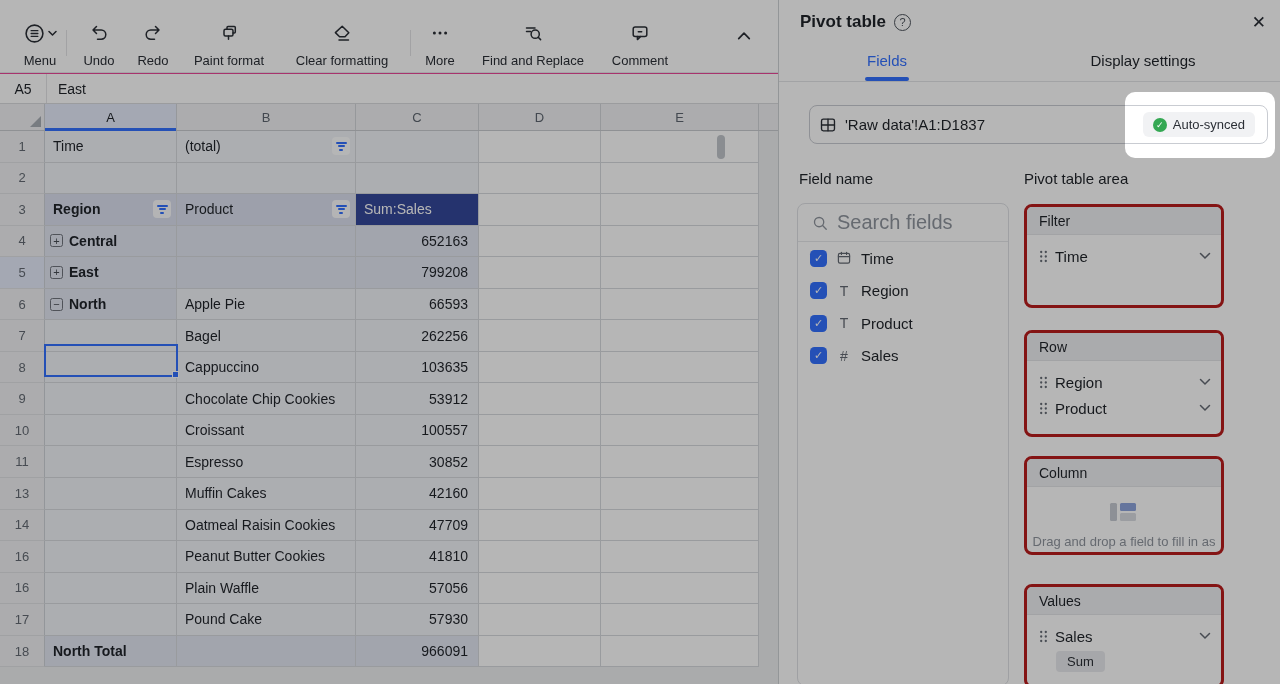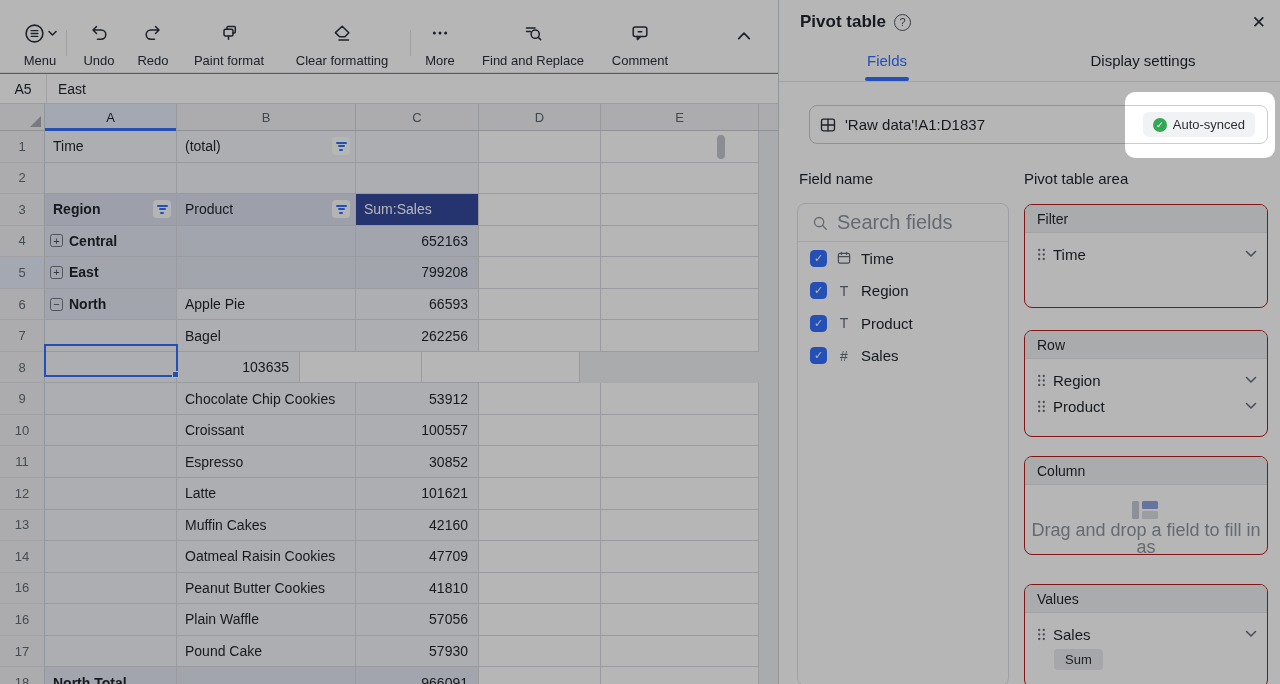--- a/index.html
+++ b/index.html
@@ -79,36 +79,36 @@
   #lbl-area{left:245px;}
 
   #field-list{position:absolute;left:18px;top:203px;width:212px;bottom:-2px;border:1px solid #dfe1e5;border-radius:8px;background:#fff;overflow:hidden;}
   #search-row{height:38px;display:flex;align-items:center;gap:9px;padding-left:14px;border-bottom:1px solid #e6e8ea;cursor:text;}
   #search-row .ph{font-size:20px;color:#8f959e;}
   .field-item{height:32.5px;display:flex;align-items:center;gap:9px;padding-left:12px;cursor:pointer;}
   .cbx{width:17px;height:17px;border-radius:4.5px;background:#3370ff;color:#fff;display:flex;align-items:center;justify-content:center;font-size:11px;}
   .ftype{width:16px;display:flex;align-items:center;justify-content:center;color:#646a73;font-size:14px;}
   .fname{font-size:15px;}
 
-  .area-box{position:absolute;left:245px;width:244px;border:1px solid #b91c1c;border-radius:8px;background:#fff;overflow:hidden;}
+  .area-box{position:absolute;left:245px;width:200px;border:3px solid #b91c1c;border-radius:8px;background:#fff;overflow:hidden;}
   .area-head{height:28px;background:#eff0f3;border-bottom:1px solid #e3e5e8;display:flex;align-items:center;padding-left:12px;font-size:14px;font-weight:500;}
   .area-item{height:26px;display:flex;align-items:center;gap:7px;padding:0 10px 0 12px;cursor:grab;}
   .area-item .al{font-size:15px;}
   .area-item svg.chev{margin-left:auto;cursor:pointer;}
   #box-filter{top:204px;height:104px;}
   #box-row{top:330px;height:107px;}
   #box-column{top:456px;height:99px;}
   #box-values{top:584px;height:104px;}
   .area-items{padding-top:8px;}
   .col-empty{display:flex;flex-direction:column;align-items:center;}
   .col-ico{position:relative;width:32px;height:24px;margin-top:13px;}
   .col-ico .b1{position:absolute;left:2px;top:3px;width:7px;height:18px;background:#c6cad2;border-radius:1.5px;}
   .col-ico .b2{position:absolute;left:12px;top:3px;width:16px;height:8px;background:#8ea4dd;border-radius:1.5px;}
   .col-ico .b3{position:absolute;left:12px;top:13px;width:16px;height:8px;background:#d9dce2;border-radius:1.5px;}
-  .col-hint{font-size:18px;color:#8f959e;text-align:center;line-height:17px;}
+  .col-hint{margin-top:9px;font-size:13px;color:#8f959e;text-align:center;line-height:17px;}
   .sum-pill{display:inline-block;margin:2px 0 0 29px;background:#e9ebee;border-radius:4px;padding:3px 11px;font-size:13px;color:#2b2f36;cursor:pointer;}
 
   
   #dim{position:absolute;inset:0;overflow:hidden;pointer-events:none;z-index:50;}
   #spotlight{position:absolute;left:1125px;top:92px;width:150px;height:66px;border-radius:10px;box-shadow:0 0 0 3000px rgba(0,0,0,0.285);}
 </style>
 </head>
 <body>
 
 <div id="app">
@@ -316,20 +316,23 @@
             </div>
             <div class="cell cC pv">
               <span class="num">262256</span>
             </div>
             <div class="cell cD plain"></div>
             <div class="cell cE plain"></div>
           </div>
           <div class="grid-row">
             <div class="row-num">8</div>
             <div class="cell cA pv"></div>
+            <div class="cell cB pv">
+              <span class="txt">Cappuccino</span>
+            </div>
             <div class="cell cC pv">
               <span class="num">103635</span>
             </div>
             <div class="cell cD plain"></div>
             <div class="cell cE plain"></div>
           </div>
           <div class="grid-row">
             <div class="row-num">9</div>
             <div class="cell cA pv"></div>
             <div class="cell cB pv">
@@ -354,32 +357,20 @@
             <div class="cell cE plain"></div>
           </div>
           <div class="grid-row">
             <div class="row-num">11</div>
             <div class="cell cA pv"></div>
             <div class="cell cB pv">
               <span class="txt">Espresso</span>
             </div>
             <div class="cell cC pv">
               <span class="num">30852</span>
-            </div>
-            <div class="cell cD plain"></div>
-            <div class="cell cE plain"></div>
-          </div>
-          <div class="grid-row">
-            <div class="row-num">12</div>
-            <div class="cell cA pv"></div>
-            <div class="cell cB pv">
-              <span class="txt">Latte</span>
-            </div>
-            <div class="cell cC pv">
-              <span class="num">101621</span>
             </div>
             <div class="cell cD plain"></div>
             <div class="cell cE plain"></div>
           </div>
           <div class="grid-row">
             <div class="row-num">13</div>
             <div class="cell cA pv"></div>
             <div class="cell cB pv">
               <span class="txt">Muffin Cakes</span>
             </div>

